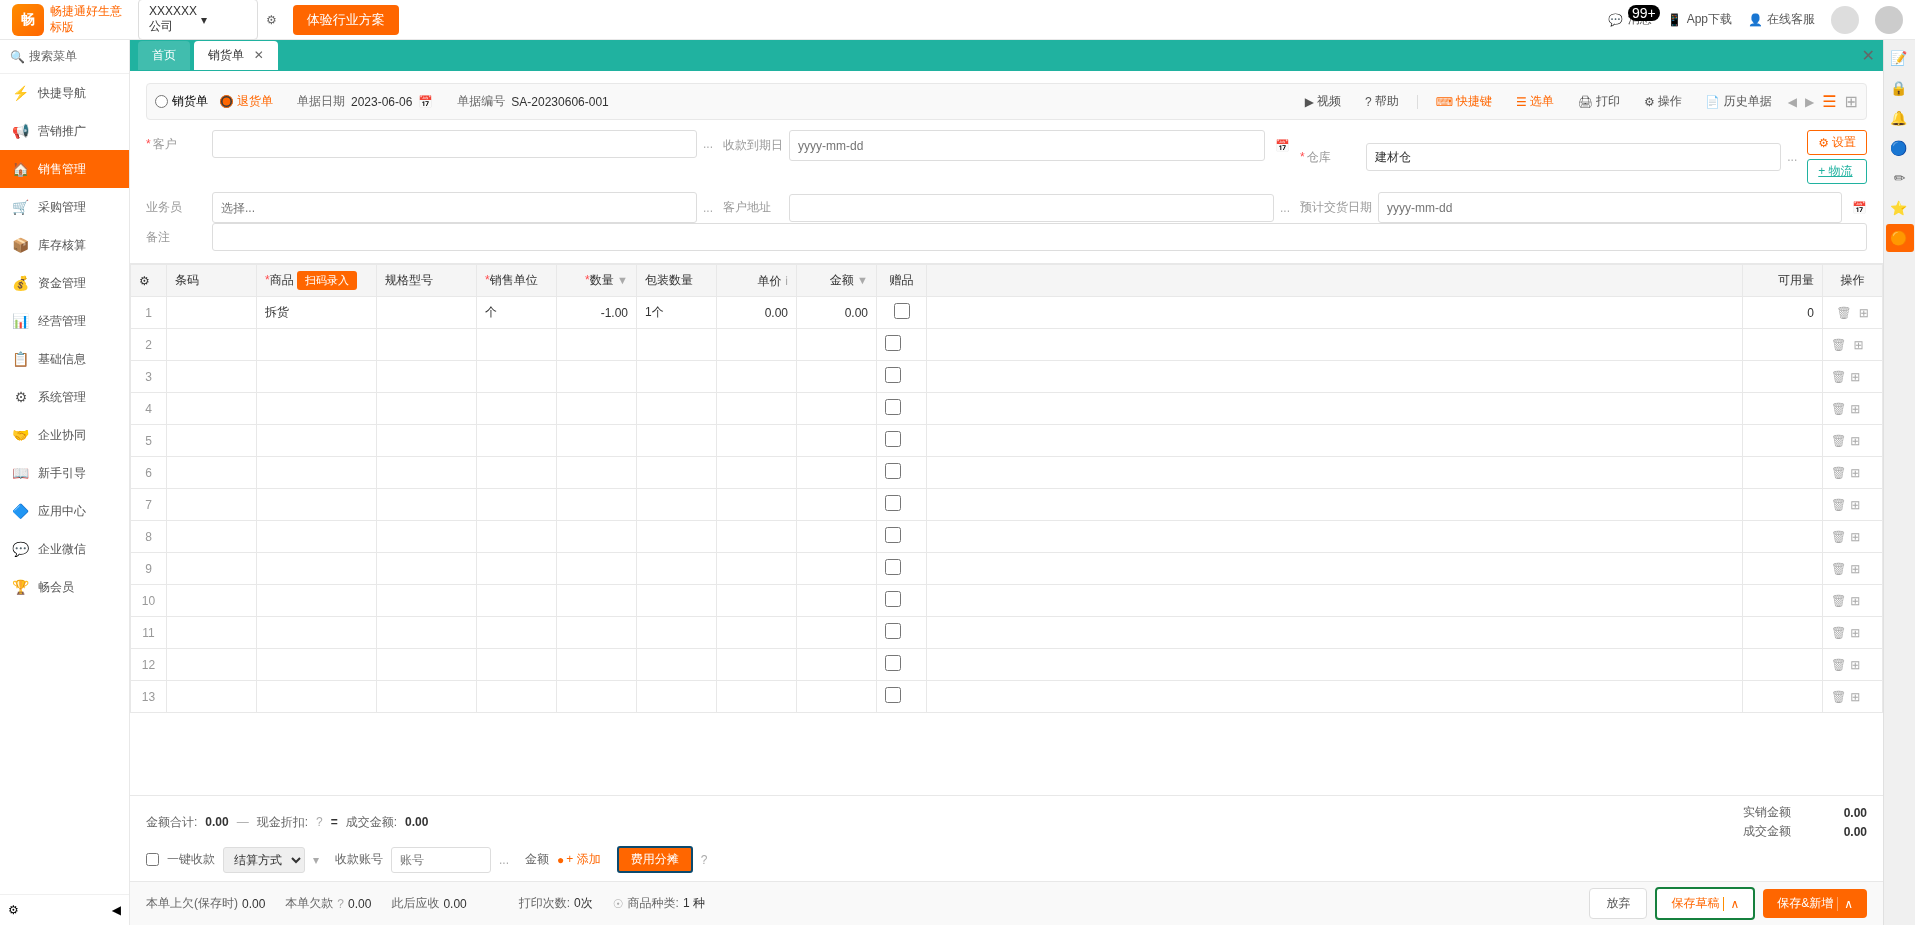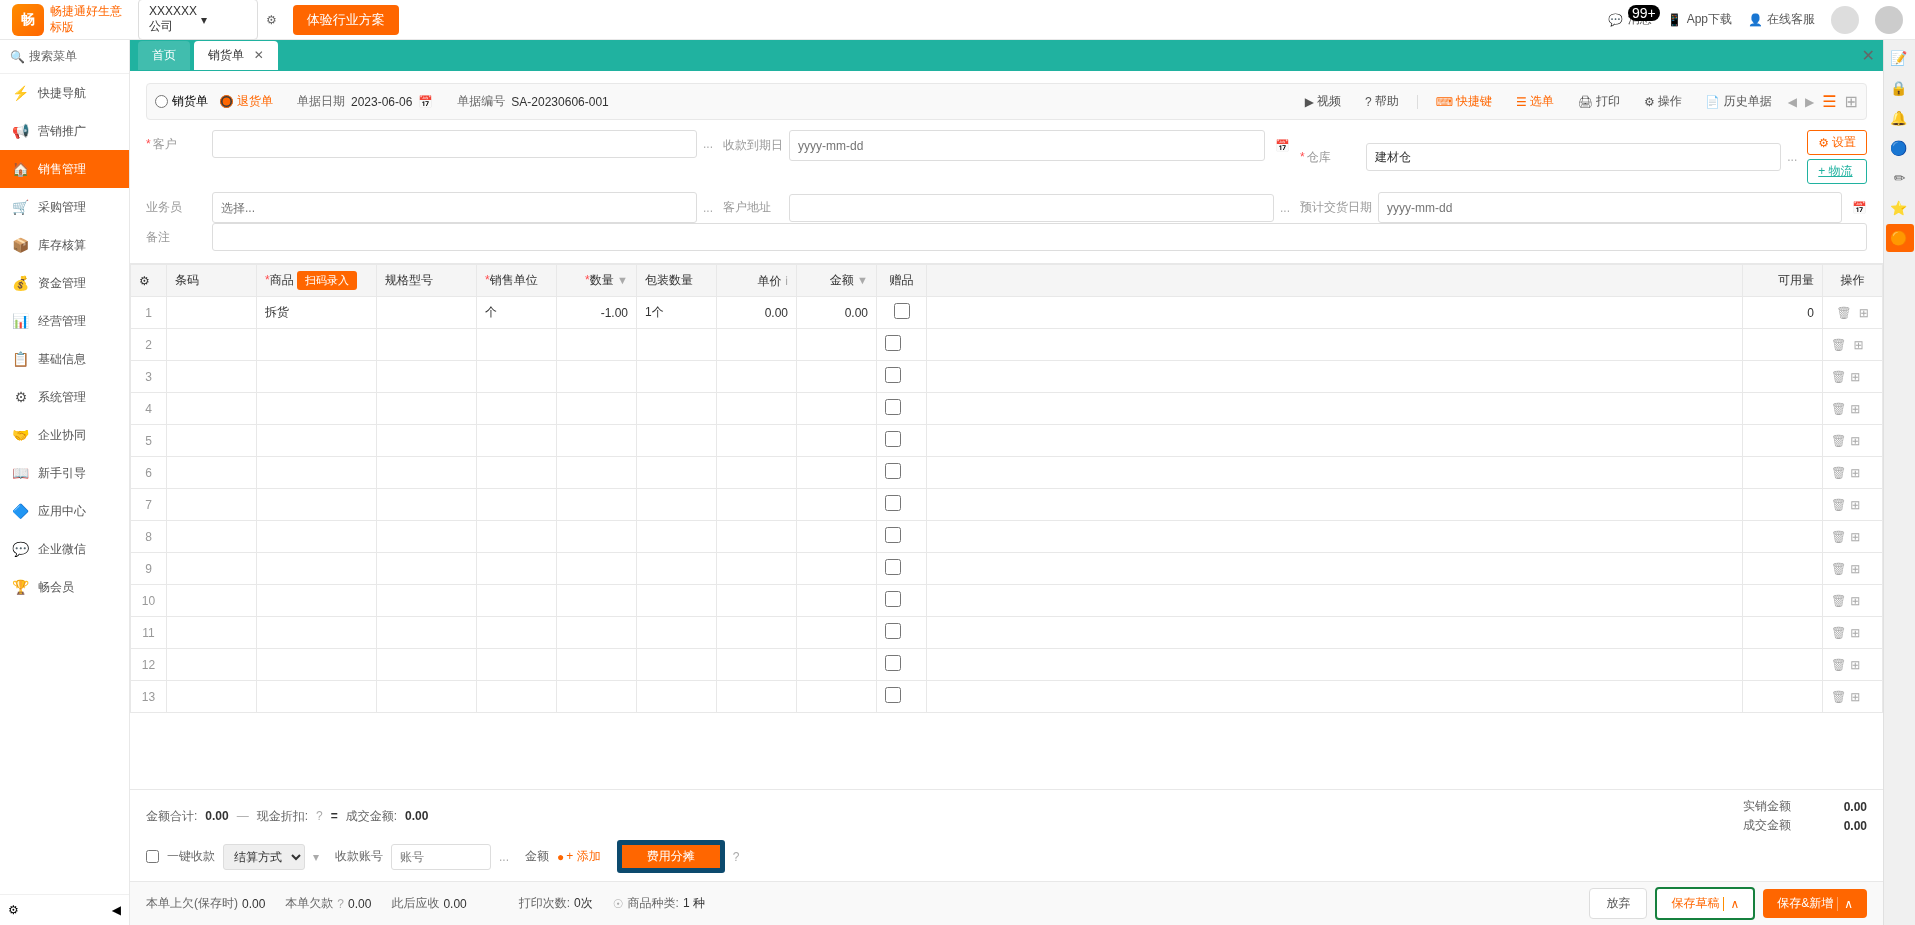--- a/index.html
+++ b/index.html
@@ -92,21 +92,21 @@
     .footer-summary { display: flex; align-items: center; gap: 8px; margin-bottom: 6px; }
     .footer-amount-label { color: #666; }
     .footer-amount-val { color: #333; font-weight: bold; }
     .footer-divider { color: #aaa; }
     .footer-label { color: #666; }
     .footer-payment { display: flex; align-items: center; gap: 8px; }
     .footer-checkbox { cursor: pointer; }
     .footer-select { height: 26px; border: 1px solid #ddd; border-radius: 3px; padding: 0 6px; color: #333; }
     .footer-input { height: 26px; border: 1px solid #ddd; border-radius: 3px; padding: 0 8px; width: 100px; color: #bbb; }
     .footer-add-btn { color: #ff6600; cursor: pointer; display: flex; align-items: center; gap: 2px; }
-    .fee-btn { border: 5px solid #0c4a6e; color: #ff6600; background: #fff; padding: 3px 25px; border-radius: 3px; cursor: pointer; }
+    .fee-btn { border: 2px solid #0c4a6e; color: #ff6600; background: #fff; padding: 3px 12px; border-radius: 3px; cursor: pointer; }
     .fee-btn.active { background: #ff6600; color: #fff; }
     .help-icon { color: #aaa; cursor: pointer; }
 
     
     .bottom-bar { height: 44px; background: #f9f9f9; border-top: 1px solid #e8e8e8; display: flex; align-items: center; padding: 0 16px; gap: 20px; flex-shrink: 0; }
     .bottom-stat { display: flex; align-items: center; gap: 4px; color: #666; }
     .bottom-stat-val { color: #333; font-weight: 500; }
     .bottom-actions { margin-left: auto; display: flex; align-items: center; gap: 8px; }
     .btn-discard { border: 1px solid #ddd; background: #fff; padding: 6px 16px; border-radius: 4px; cursor: pointer; color: #555; }
     .btn-save-draft { border: 2px solid #15803d; background: #fff; color: #ff6600; padding: 6px 14px; border-radius: 4px; cursor: pointer; display: flex; align-items: center; gap: 4px; }

